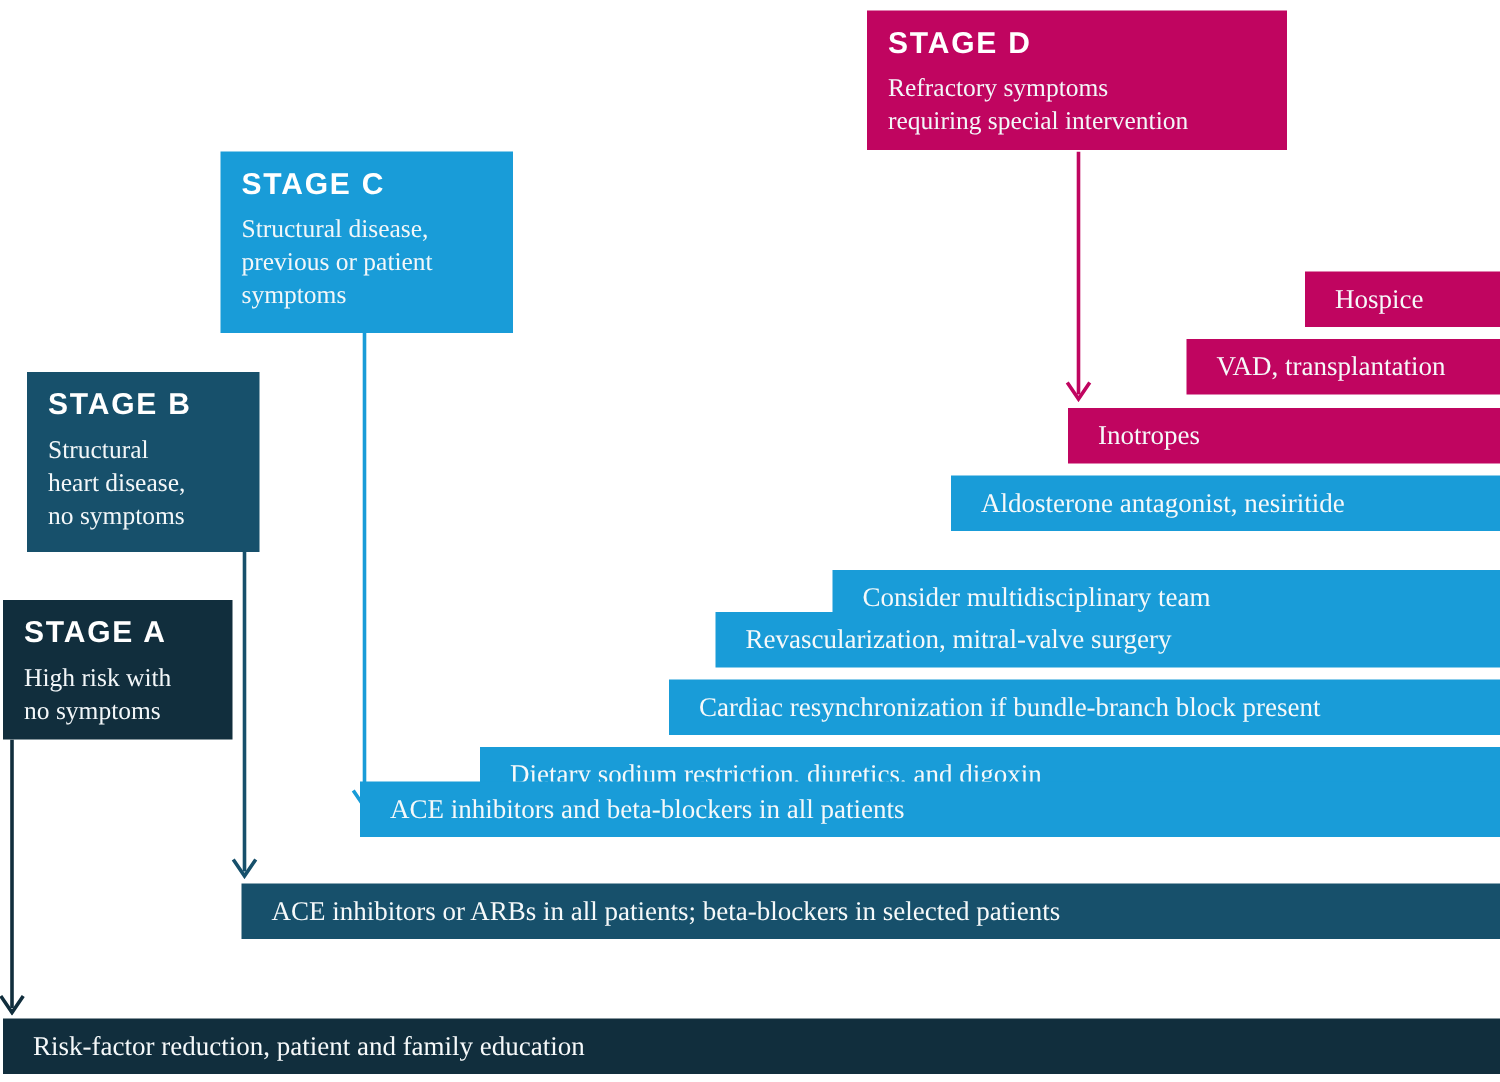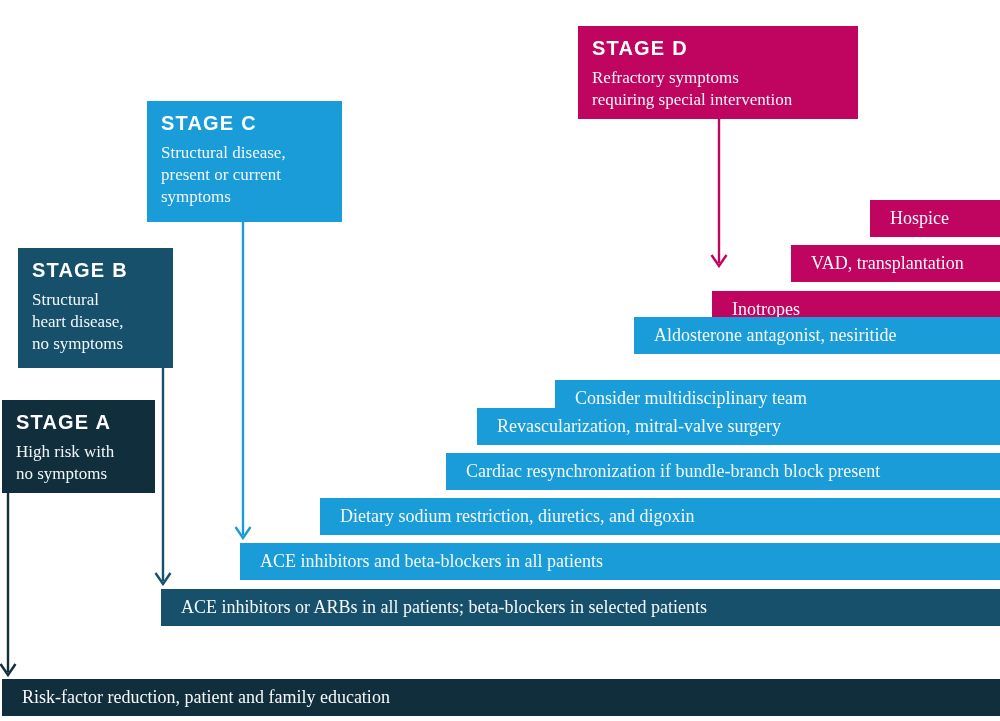--- a/index.html
+++ b/index.html
@@ -48,21 +48,21 @@
     padding-right: 8px;
     color: #f6f9fa;
     font-family: "Liberation Serif", serif;
     font-size: 18px;
     white-space: nowrap;
   }
   
   .fill-a { background: var(--stage_a, #112E3D); }
   .fill-b { background: var(--stage_b, #17506B); }
   .fill-c { background: var(--stage_c, #199CD8); }
-  .fill-d { background: var(--stage_d, #C00560); margin-top: 19px; }
+  .fill-d { background: var(--stage_d, #C00560); }
   
   .arrow { position: absolute; }
   .arrow svg { display: block; }
   .arrow line, .arrow polyline {
     fill: none;
     stroke-width: 2.4;
   }
   .arrow-a line, .arrow-a polyline { stroke: var(--stage_a, #112E3D); }
   .arrow-b line, .arrow-b polyline { stroke: var(--stage_b, #17506B); }
   .arrow-c line, .arrow-c polyline { stroke: var(--stage_c, #199CD8); }
@@ -78,21 +78,21 @@
     <div class="stage-desc">
       <span>Refractory symptoms</span>
       <span>requiring special intervention</span>
     </div>
   </div>
 
   <div class="stage-box fill-c" style="left:147px; top:101px; width:195px; height:121px;">
     <div class="stage-title">STAGE C</div>
     <div class="stage-desc">
       <span>Structural disease,</span>
-      <span>present or current</span>
+      <span>previous or patient</span>
       <span>symptoms</span>
     </div>
   </div>
 
   <div class="stage-box fill-b" style="left:18px; top:248px; width:155px; height:120px;">
     <div class="stage-title">STAGE B</div>
     <div class="stage-desc">
       <span>Structural</span>
       <span>heart disease,</span>
       <span>no symptoms</span>
@@ -149,21 +149,21 @@
   </div>
   <div class="bar fill-c" style="left:477px; top:408px; width:523px;">
     <span>Revascularization, mitral-valve surgery</span>
   </div>
   <div class="bar fill-c" style="left:398px; top:453px; width:602px;margin-left:48px;">
     <span>Cardiac resynchronization if bundle-branch block present</span>
   </div>
   <div class="bar fill-c" style="left:320px; top:498px; width:680px;">
     <span>Dietary sodium restriction, diuretics, and digoxin</span>
   </div>
-  <div class="bar fill-c" style="left:240px; top:543px; width:760px;text-align:center;">
+  <div class="bar fill-c" style="left:240px; top:521px; width:760px;text-align:center;">
     <span>ACE inhibitors and beta-blockers in all patients</span>
   </div>
   <div class="bar fill-b" style="left:161px; top:589px; width:839px;">
     <span>ACE inhibitors or ARBs in all patients; beta-blockers in selected patients</span>
   </div>
   <div class="bar fill-a" style="left:2px; top:679px; width:998px;">
     <span>Risk-factor reduction, patient and family education</span>
   </div>
 
 </div>

